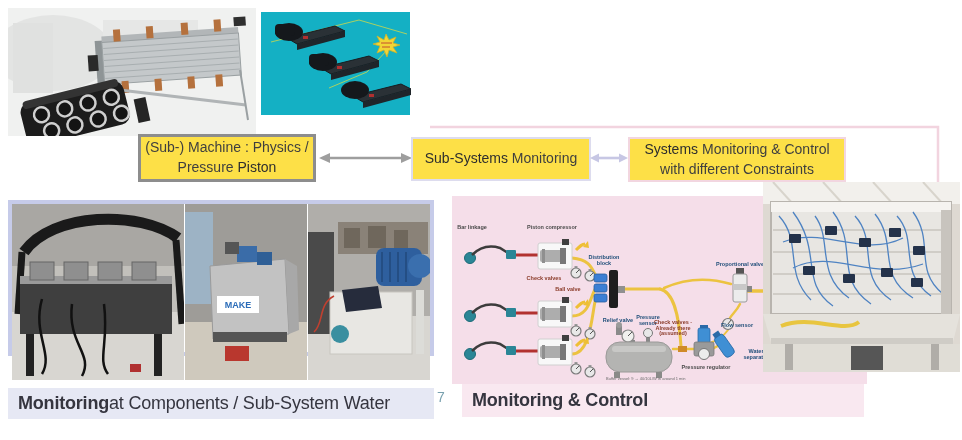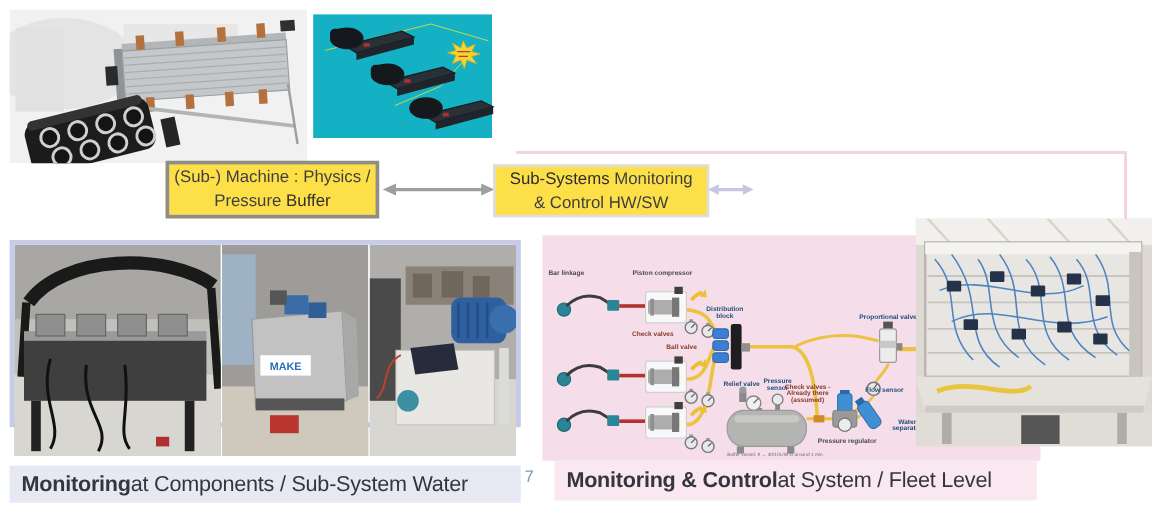--- a/index.html
+++ b/index.html
@@ -119,40 +119,43 @@
       <line x1="123" y1="37" x2="131" y2="37" stroke="#c04030" stroke-width="0.9"></line>
     </g>
   </svg>
 
   <svg class="abs" style="left:425px;top:120px" width="520" height="66" viewBox="0 0 520 66">
     <path d="M5,7 H513 V64" fill="none" stroke="#f2d4df" stroke-width="2.5"></path>
   </svg>
 
   <div class="flowbox box-models">
     <div><span>(Sub-) Machine : Physics /</span></div>
-    <div><span>Pressure </span><span class="b">Buffer</span></div>
+    <div><span>Pressure </span><span class="b">Piston</span></div>
   </div>
 
   <svg class="abs" style="left:318px;top:150px" width="95" height="16" viewBox="0 0 95 16">
     <line x1="10" y1="8" x2="85" y2="8" stroke="#9e9e9e" stroke-width="2.6"></line>
     <polygon points="1,8 12,3 12,13" fill="#9e9e9e"></polygon>
     <polygon points="94,8 83,3 83,13" fill="#9e9e9e"></polygon>
   </svg>
 
   <div class="flowbox box-subsystems">
     <div><span class="b">Sub-Systems</span><span> Monitoring</span></div>
-    <div><span>&amp; Control HW/SW</span></div>
   </div>
 
   <svg class="abs" style="left:589px;top:151px" width="40" height="14" viewBox="0 0 40 14">
     <line x1="8" y1="7" x2="32" y2="7" stroke="#c7c7e4" stroke-width="2.6"></line>
     <polygon points="1,7 10,2.5 10,11.5" fill="#c7c7e4"></polygon>
     <polygon points="39,7 30,2.5 30,11.5" fill="#c7c7e4"></polygon>
   </svg>
 
+  <div class="flowbox box-systems">
+    <div><span class="b">Systems</span><span> Monitoring &amp; Control</span></div>
+    <div><span>with different Constraints</span></div>
+  </div>
 
   <div class="photostrip">
     <svg width="172" height="176" viewBox="0 0 172 176">
       <rect width="172" height="176" fill="#a9a7a3"></rect>
       <rect y="62" width="172" height="46" fill="#c2c0bb"></rect>
       <rect y="108" width="172" height="68" fill="#d8d6d1"></rect>
       <path d="M12,48 C 40,8 128,6 166,34" fill="none" stroke="#1a1a1a" stroke-width="11"></path>
       <path d="M10,48 L6,110" stroke="#1a1a1a" stroke-width="7"></path>
       <path d="M164,36 L170,120" stroke="#1a1a1a" stroke-width="7"></path>
       <rect x="8" y="72" width="152" height="10" fill="#9a9a9a"></rect>
@@ -375,16 +378,15 @@
     <rect x="168" y="162" width="8" height="26" fill="#b0ada8"></rect>
   </svg>
 
   <div class="caption caption-left">
     <span class="b">Monitoring</span>
       <span> at Components / Sub-System Water</span>
   </div>
   <div class="pagenum">7</div>
   <div class="caption caption-right">
     <span class="b">Monitoring &amp; Control</span>
-      <span> at System / Fleet Level</span>
   </div>
 
 </div>
 
 </body></html>

